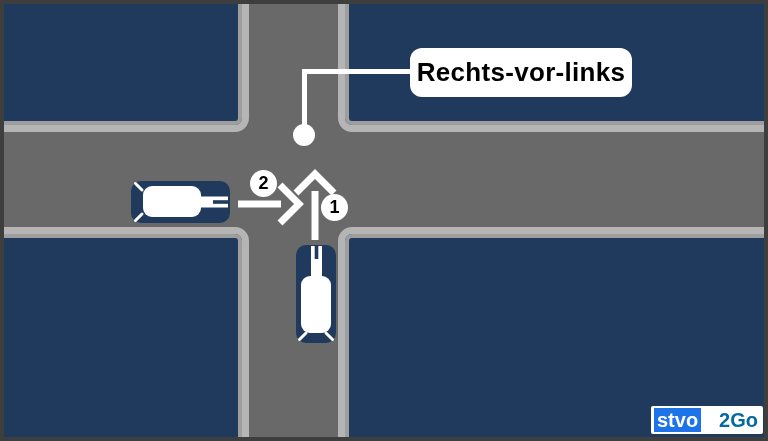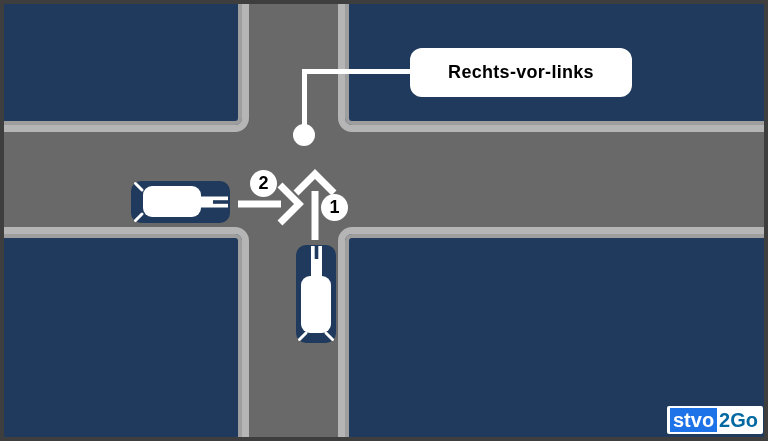--- a/index.html
+++ b/index.html
@@ -25,35 +25,35 @@
   .gfx{position:absolute;left:0;top:0;width:768px;height:441px;}
   .callout-line{position:absolute;background:#fff;}
   .callout-h{left:302px;top:69px;width:110px;height:5px;}
   .callout-v{left:302px;top:69px;width:5px;height:66px;}
   .callout-dot{position:absolute;left:293px;top:124px;width:22px;height:22px;border-radius:50%;background:#fff;}
   .label-box{
     position:absolute;left:410px;top:48px;width:222px;height:49px;
     background:#fff;border-radius:12px;
     display:flex;align-items:center;justify-content:center;
     font-family:"Liberation Sans",sans-serif;
-    font-size:18px;font-weight:bold;color:#000;letter-spacing:.3px;
+    font-size:26px;font-weight:bold;color:#000;letter-spacing:.3px;
   }
   .badge{
     position:absolute;width:27px;height:27px;border-radius:50%;
     background:#fff;color:#000;
     display:flex;align-items:center;justify-content:center;
     font-family:"Liberation Sans",sans-serif;font-size:18px;font-weight:bold;
   }
   .badge-2{left:250px;top:170px;}
   .badge-1{left:321px;top:194px;}
   .logo{
     position:absolute;right:5px;bottom:7px;
     background:#fff;padding:2px 3px;border-radius:2px;
     display:flex;align-items:stretch;
-    font-family:"Liberation Sans",sans-serif;font-weight:bold;font-size:20px;line-height:24px;
+    font-family:"Liberation Sans",sans-serif;font-weight:bold;font-size:20px;line-height:24px;gap:16px;
   }
   .logo-prefix{background:var(--logo-blue,#1E73E8);color:#fff;padding:0 3px;}
   .logo-suffix{color:#0369a1;padding:0 2px;}
   .frame{position:absolute;inset:0;box-shadow:inset 0 0 0 4px var(--frame,#3E3E3E);pointer-events:none;}
 </style>
 </head>
 <body>
 
 <div class="canvas">
 

